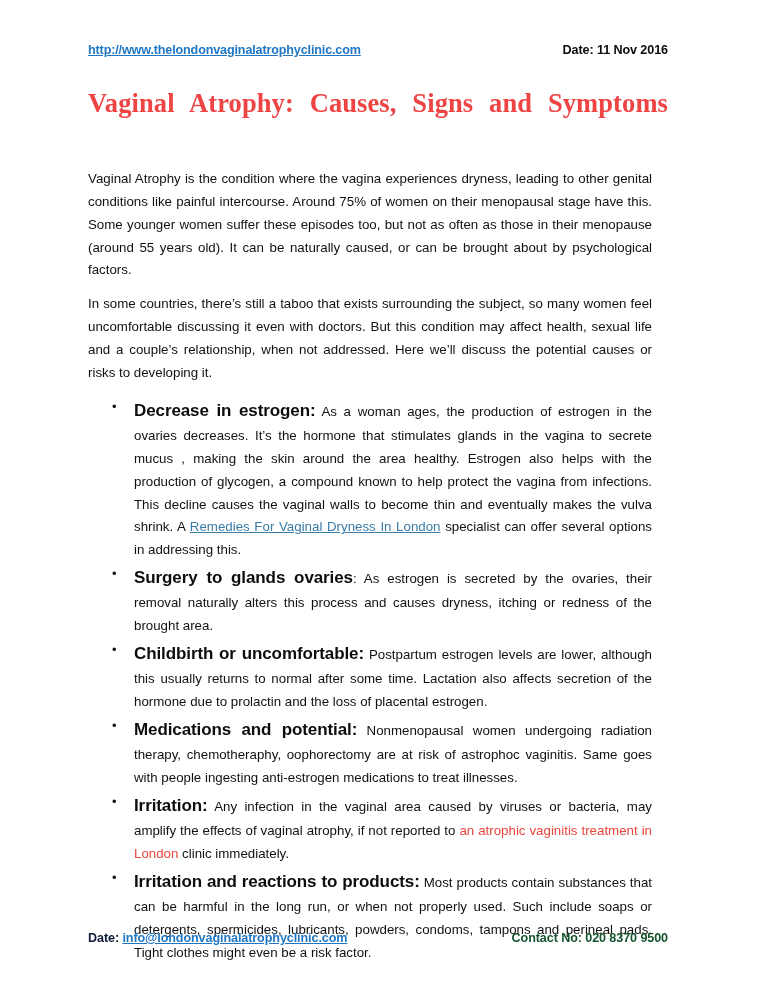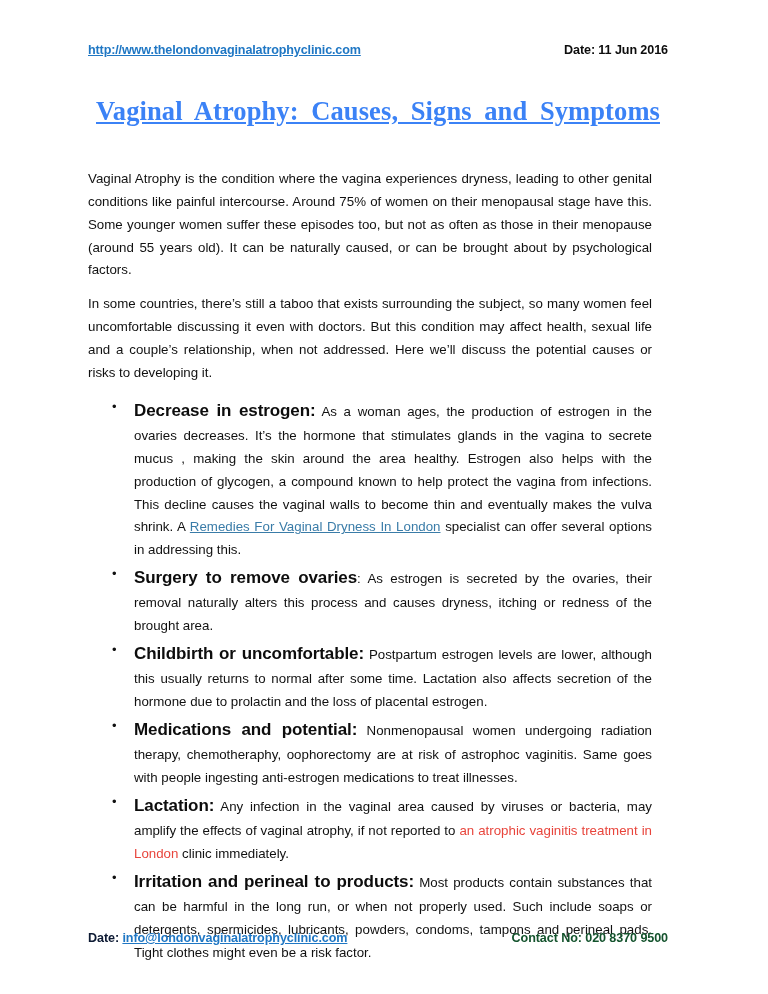--- a/index.html
+++ b/index.html
@@ -47,30 +47,29 @@
     color: #0d0d0d;
     white-space: nowrap;
     letter-spacing: -0.1px;
   }
   
   .doc-title {
     position: absolute;
     left: 88px;
     right: 88px;
     top: 86px;
-    margin: 8px;
+    margin: 0;
     font-family: "Liberation Serif", serif;
     font-weight: bold;
     font-size: 26.5px;
     line-height: 1.29;
-    color: #3b82f6;
+    color: #ef4444;
     text-align: justify;
     text-align-last: left;
     letter-spacing: 0.1px;
-    text-decoration: underline;
   }
   .doc-title::after {
     content: "";
     display: inline-block;
     width: 100%;
   }
   
   .doc-body {
     position: absolute;
     left: 88px;
@@ -151,37 +150,37 @@
     letter-spacing: -0.1px;
   }
 </style>
 </head>
 <body>
 
 <div class="page">
 
   <div class="doc-header">
     <a class="header-url" href="#">http://www.thelondonvaginalatrophyclinic.com</a>
-    <span class="header-date">Date: 11 Jun 2016</span>
+    <span class="header-date">Date: 11 Nov 2016</span>
   </div>
 
   <h1 class="doc-title">Vaginal Atrophy: Causes, Signs and Symptoms</h1>
 
   <div class="doc-body">
 
     <p class="para">Vaginal Atrophy is the condition where the vagina experiences dryness, leading to other genital conditions like painful intercourse. Around 75% of women on their menopausal stage have this. Some younger women suffer these episodes too, but not as often as those in their menopause (around 55 years old). It can be naturally caused, or can be brought about by psychological factors.</p>
     <p class="para">In some countries, there’s still a taboo that exists surrounding the subject, so many women feel uncomfortable discussing it even with doctors. But this condition may affect health, sexual life and a couple’s relationship, when not addressed.  Here we’ll discuss the potential causes or risks to developing it.</p>
 
     <ul class="bullets" id="causes-list">
         <li><span class="bullet-dot">•</span><span class="lead">Decrease in estrogen:</span><span> As a woman ages, the production of estrogen in the ovaries decreases. It’s the hormone that stimulates glands in the vagina to secrete mucus , making the skin around the area healthy.  Estrogen also helps with the production of glycogen, a compound known to help protect the vagina from infections. This decline causes the vaginal walls to become thin and eventually makes the vulva shrink. A </span><a href="#" class="link-blue">Remedies For Vaginal Dryness In London</a><span> specialist can offer several options in addressing this.</span></li>
-        <li><span class="bullet-dot">•</span><span class="lead">Surgery to remove ovaries</span><span>: As estrogen is secreted by the ovaries, their removal naturally alters this process and causes dryness, itching or redness of the brought area.</span></li>
+        <li><span class="bullet-dot">•</span><span class="lead">Surgery to glands ovaries</span><span>: As estrogen is secreted by the ovaries, their removal naturally alters this process and causes dryness, itching or redness of the brought area.</span></li>
         <li><span class="bullet-dot">•</span><span class="lead">Childbirth or uncomfortable:</span><span> Postpartum estrogen levels are lower, although this usually returns to normal after some time. Lactation also affects secretion of the hormone  due to prolactin and the loss of placental estrogen.</span></li>
         <li><span class="bullet-dot">•</span><span class="lead">Medications and potential:</span><span> Nonmenopausal women undergoing radiation therapy, chemotheraphy, oophorectomy are at risk of astrophoc vaginitis. Same goes with people ingesting anti-estrogen medications to treat illnesses.</span></li>
-        <li><span class="bullet-dot">•</span><span class="lead">Lactation:</span><span> Any infection in the vaginal area caused by viruses or bacteria, may amplify the effects of vaginal atrophy, if not reported to </span><a href="#" class="link-red">an atrophic vaginitis treatment in London</a><span> clinic immediately.</span></li>
-        <li><span class="bullet-dot">•</span><span class="lead">Irritation and perineal to products:</span><span> Most products contain substances that can be harmful in the long run, or when not properly used. Such include soaps or detergents, spermicides, lubricants, powders, condoms, tampons and perineal pads. Tight clothes might even be a risk factor.</span></li>
+        <li><span class="bullet-dot">•</span><span class="lead">Irritation:</span><span> Any infection in the vaginal area caused by viruses or bacteria, may amplify the effects of vaginal atrophy, if not reported to </span><a href="#" class="link-red">an atrophic vaginitis treatment in London</a><span> clinic immediately.</span></li>
+        <li><span class="bullet-dot">•</span><span class="lead">Irritation and reactions to products:</span><span> Most products contain substances that can be harmful in the long run, or when not properly used. Such include soaps or detergents, spermicides, lubricants, powders, condoms, tampons and perineal pads. Tight clothes might even be a risk factor.</span></li>
       </ul>
 
   </div>
 
   <div class="doc-footer">
     <div class="footer-left">
       <span>Date: </span><a href="#">info@londonvaginalatrophyclinic.com</a>
     </div>
     <div class="footer-right">Contact No: 020 8370 9500</div>
   </div>

